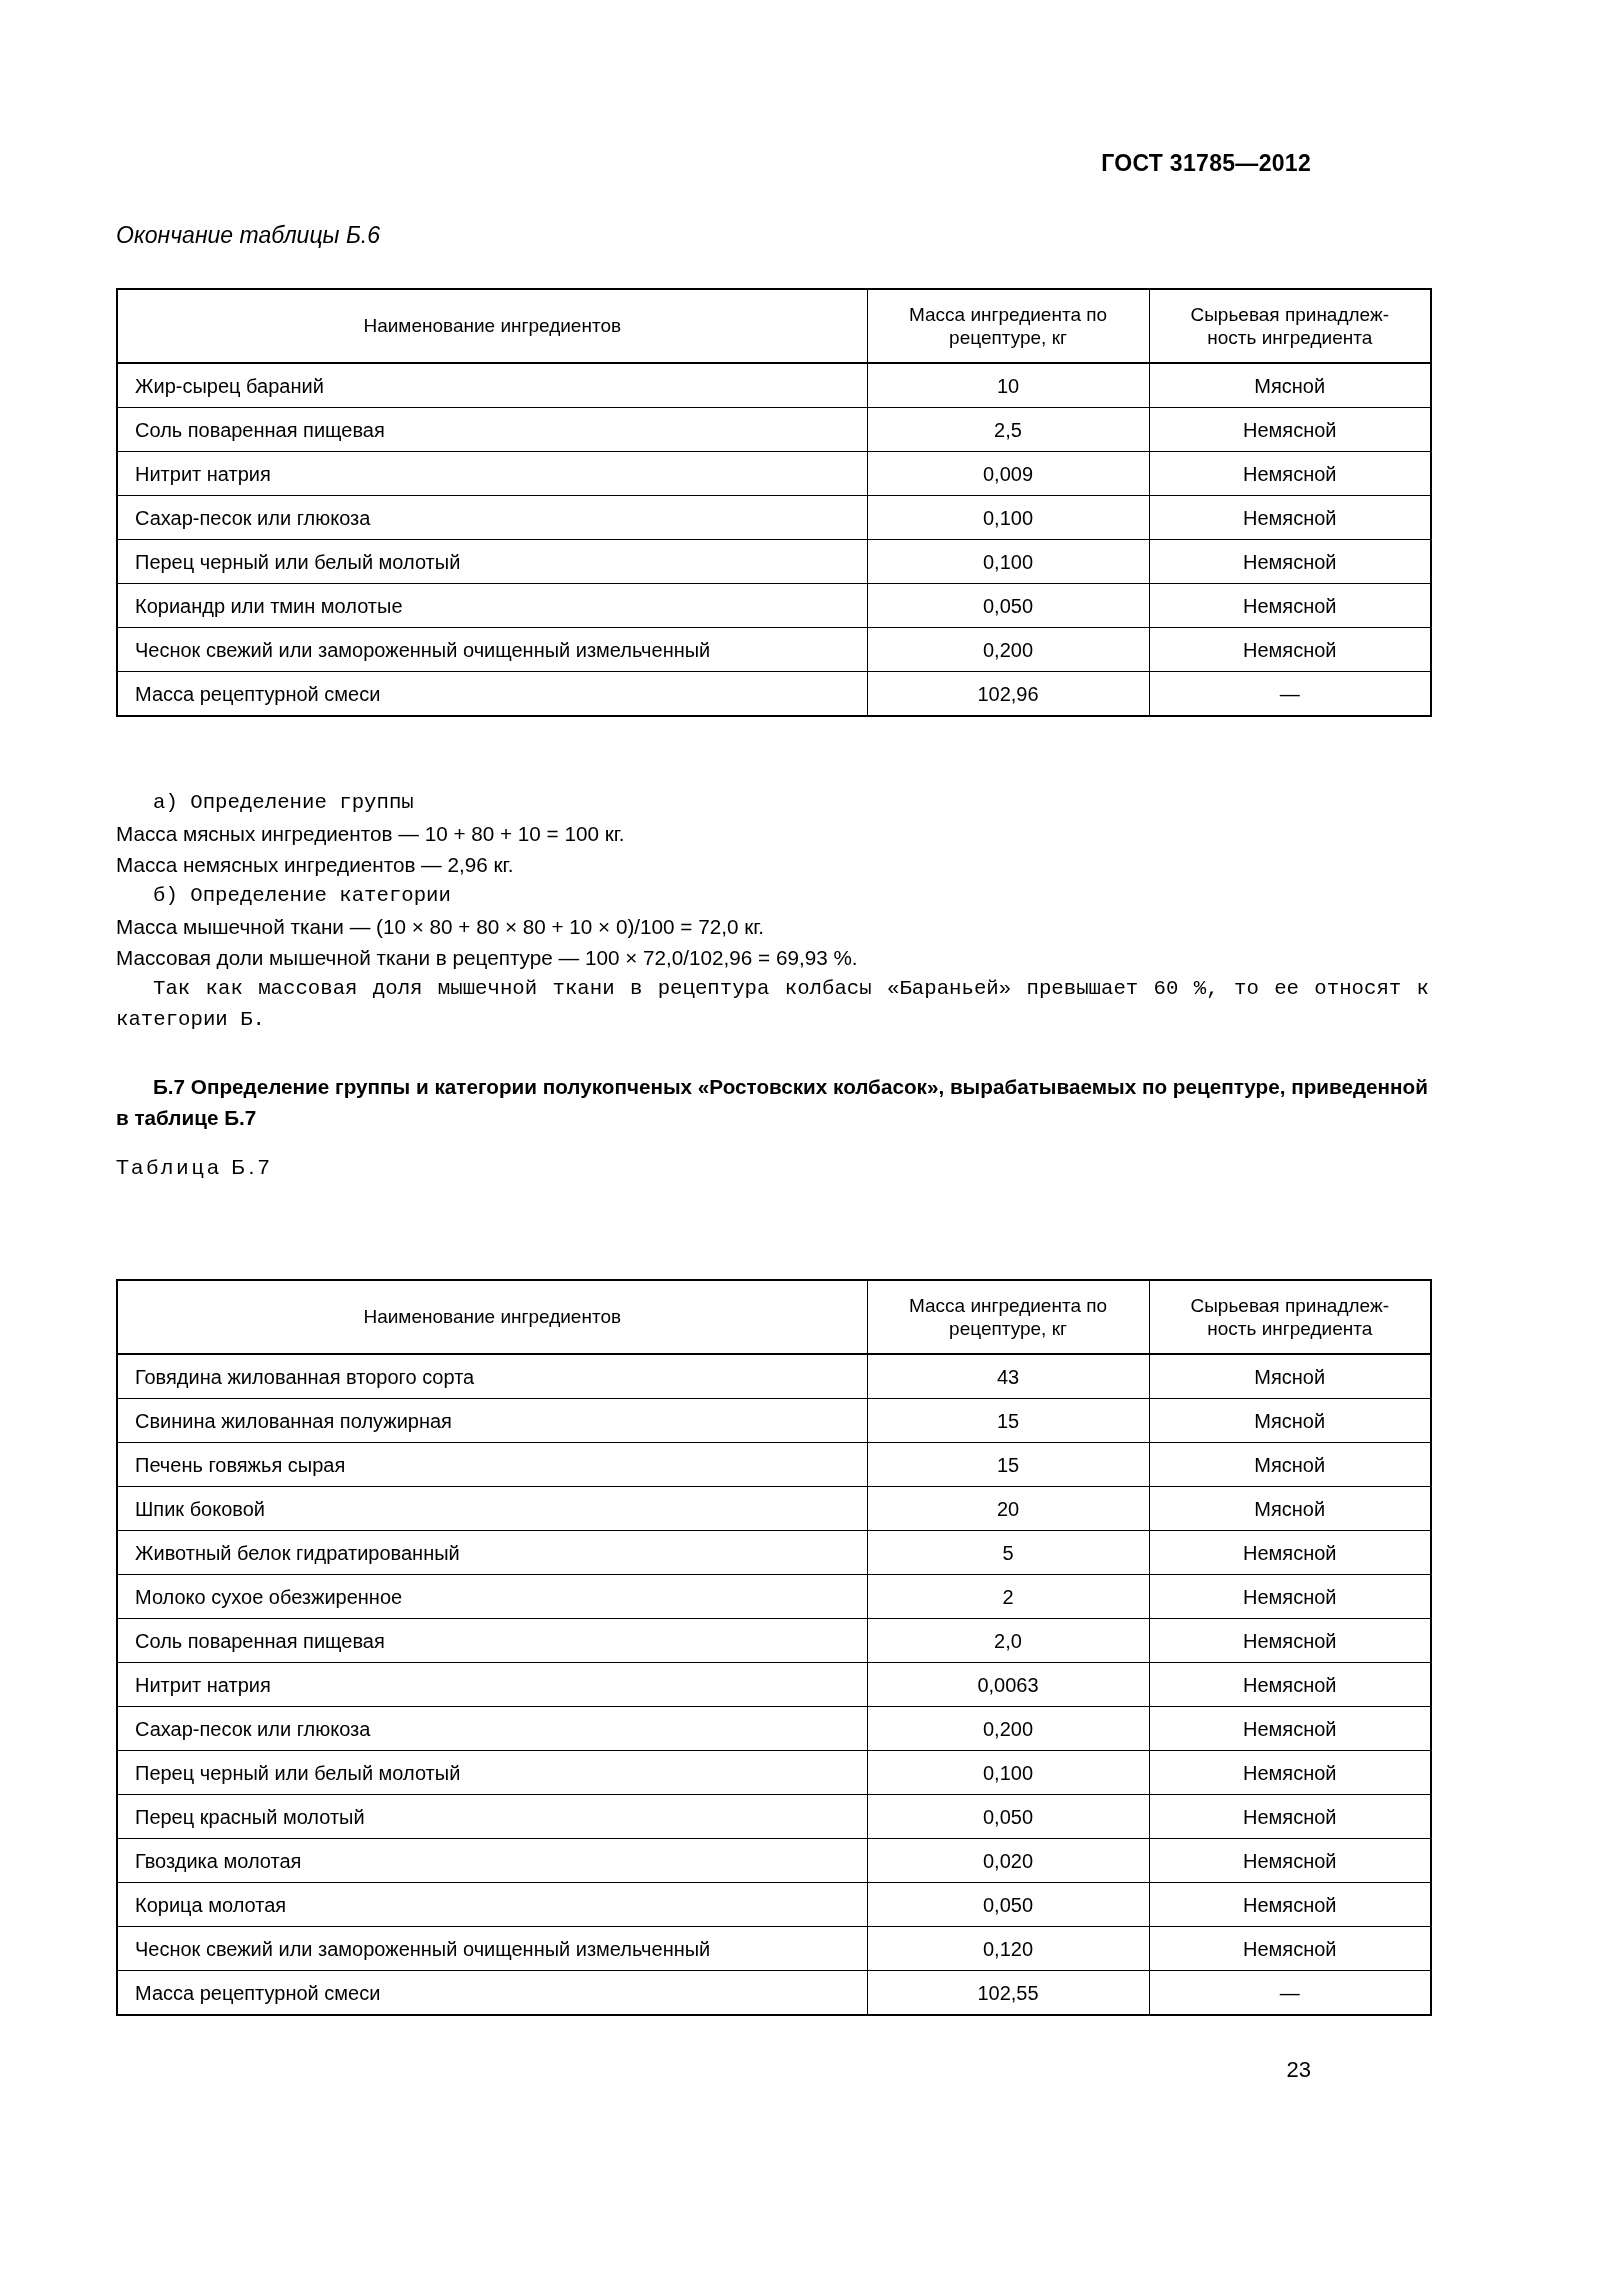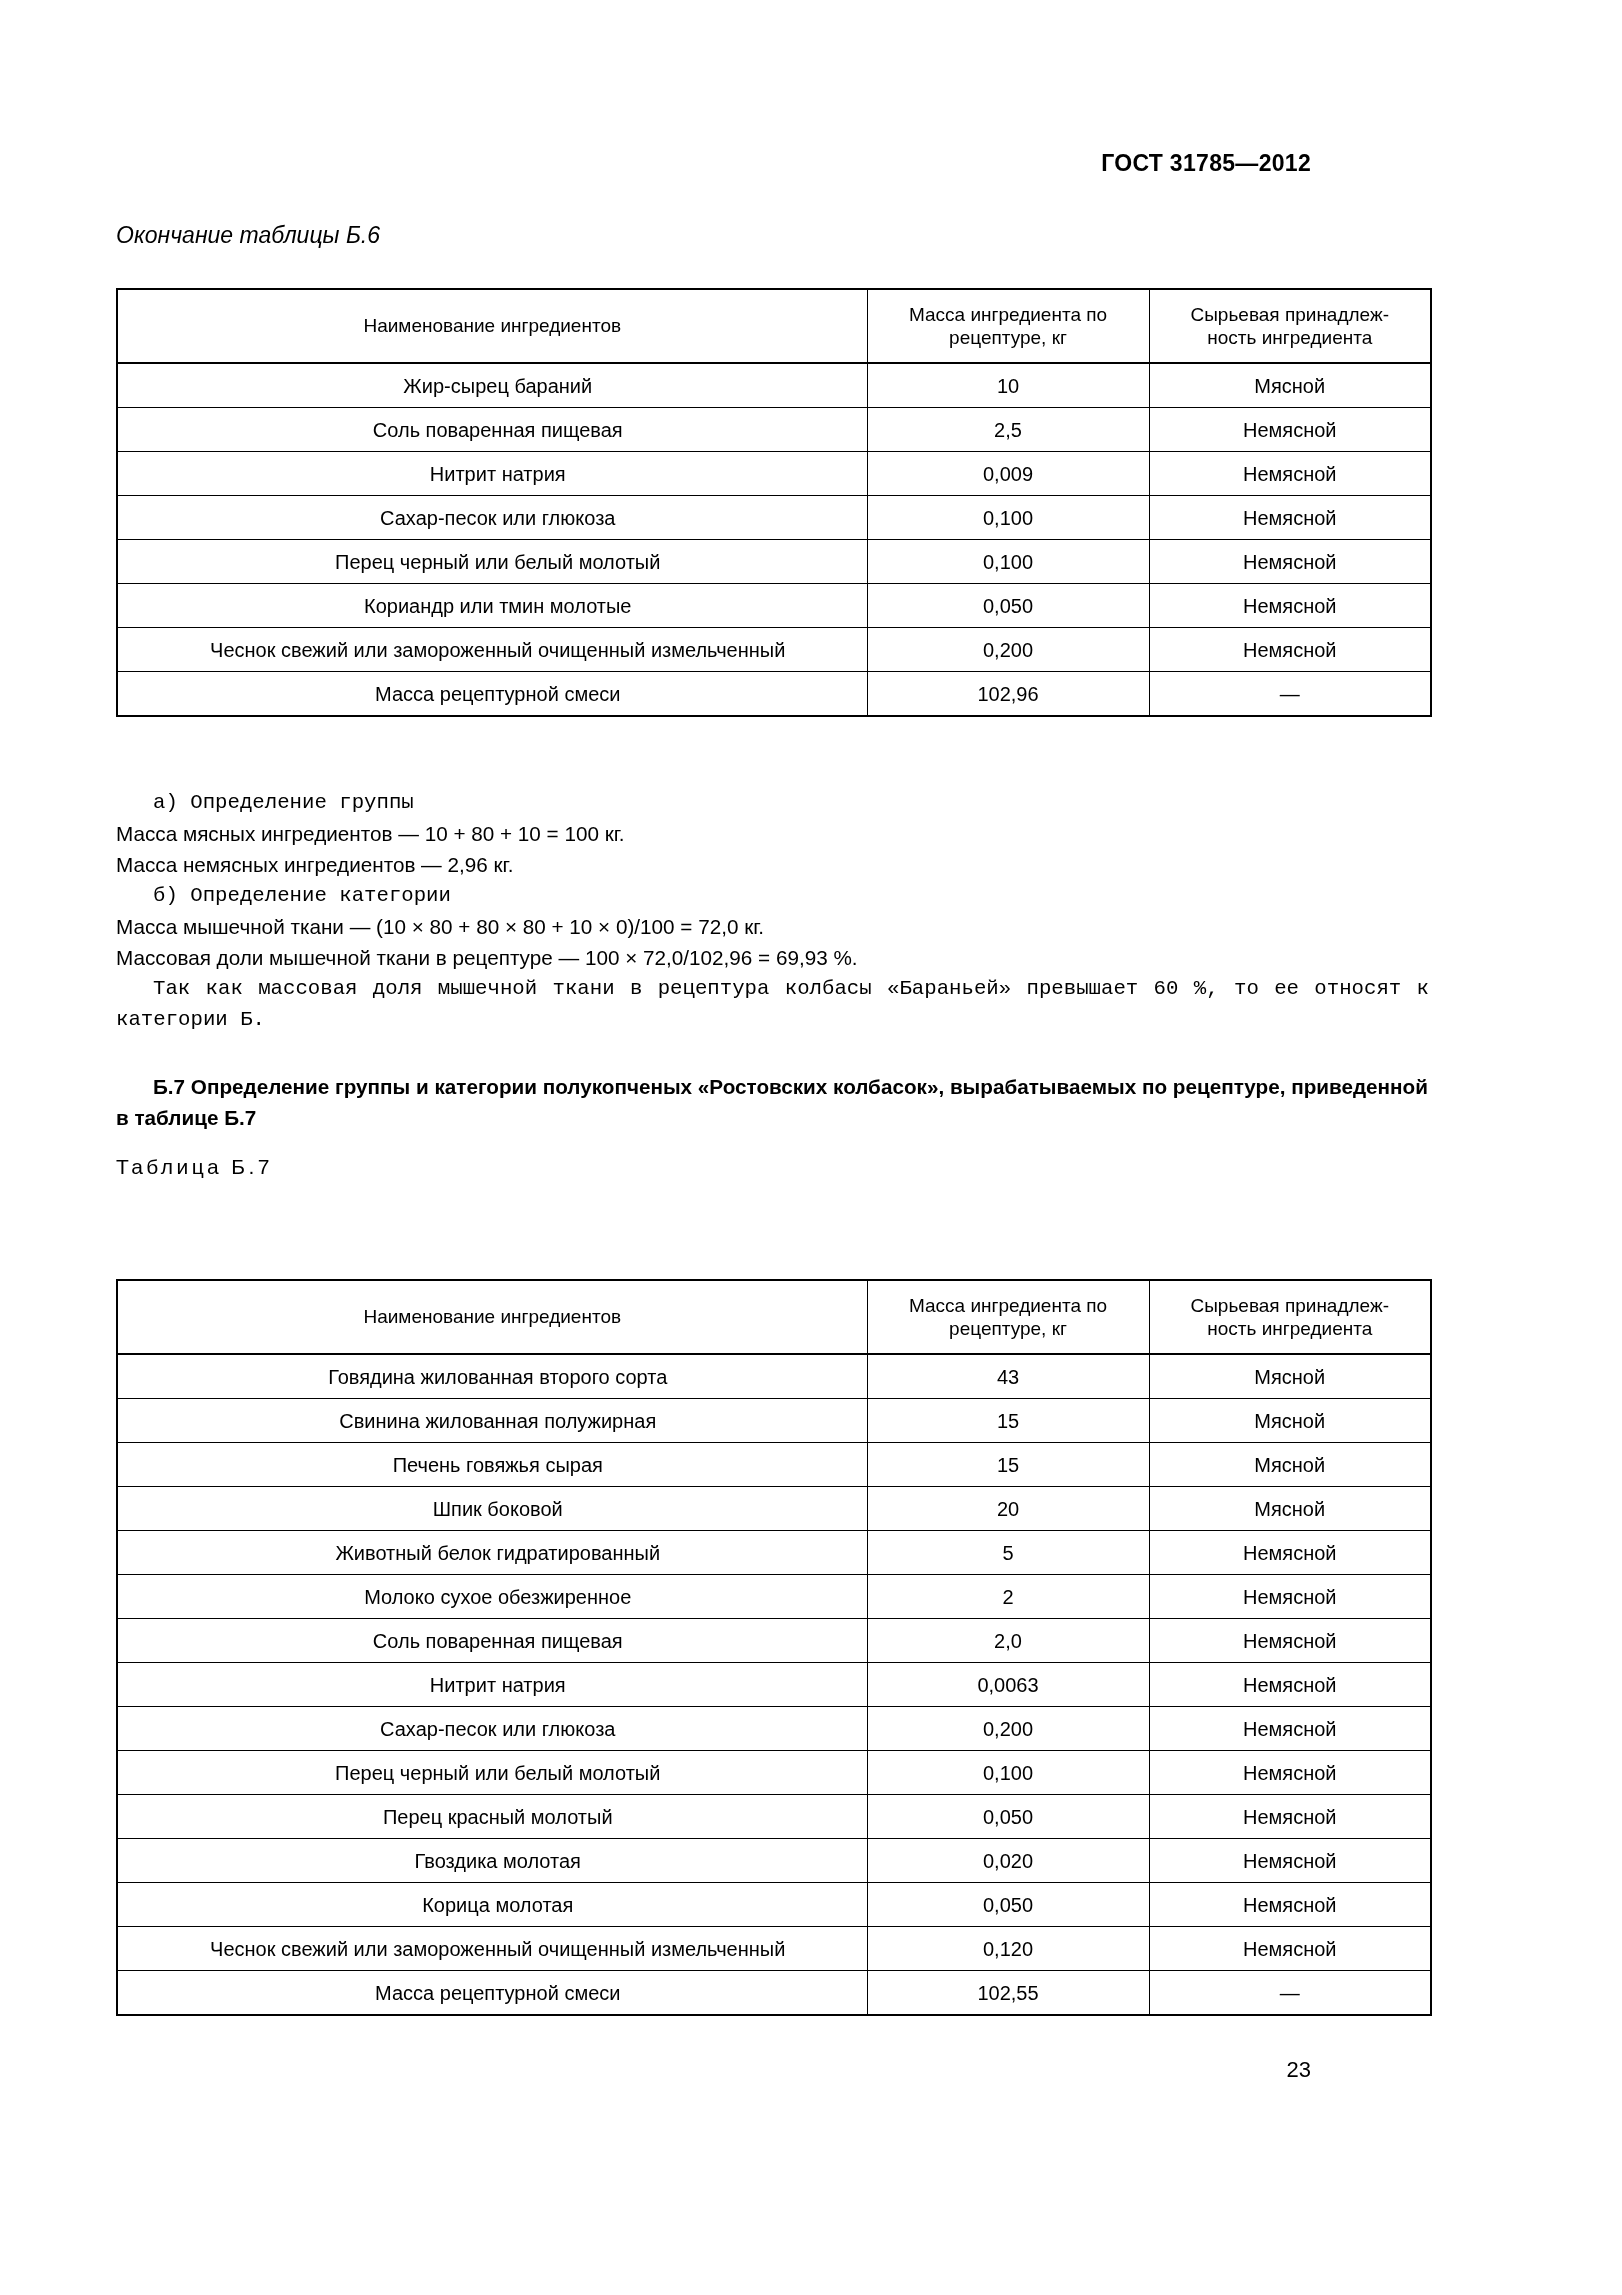--- a/index.html
+++ b/index.html
@@ -75,22 +75,22 @@
   }
   .gost-table thead th.h-first { border-left: 2.3px solid #000; }
   .gost-table thead th.h-last  { border-right: 2.3px solid #000; }
 
   .gost-table tbody td {
     height: 43px;
     font-size: 20px;
     line-height: 1.2;
   }
   .gost-table tbody td.col-name {
-    text-align: center;
-    padding-left: 11px;
+    text-align: left;
+    padding-left: 17px;
     border-left: 2.3px solid #000;
   }
   .gost-table tbody td.col-mass {
     text-align: center;
   }
   .gost-table tbody td.col-kind {
     text-align: center;
     border-right: 2.3px solid #000;
   }
   .gost-table tbody tr:last-child td {

